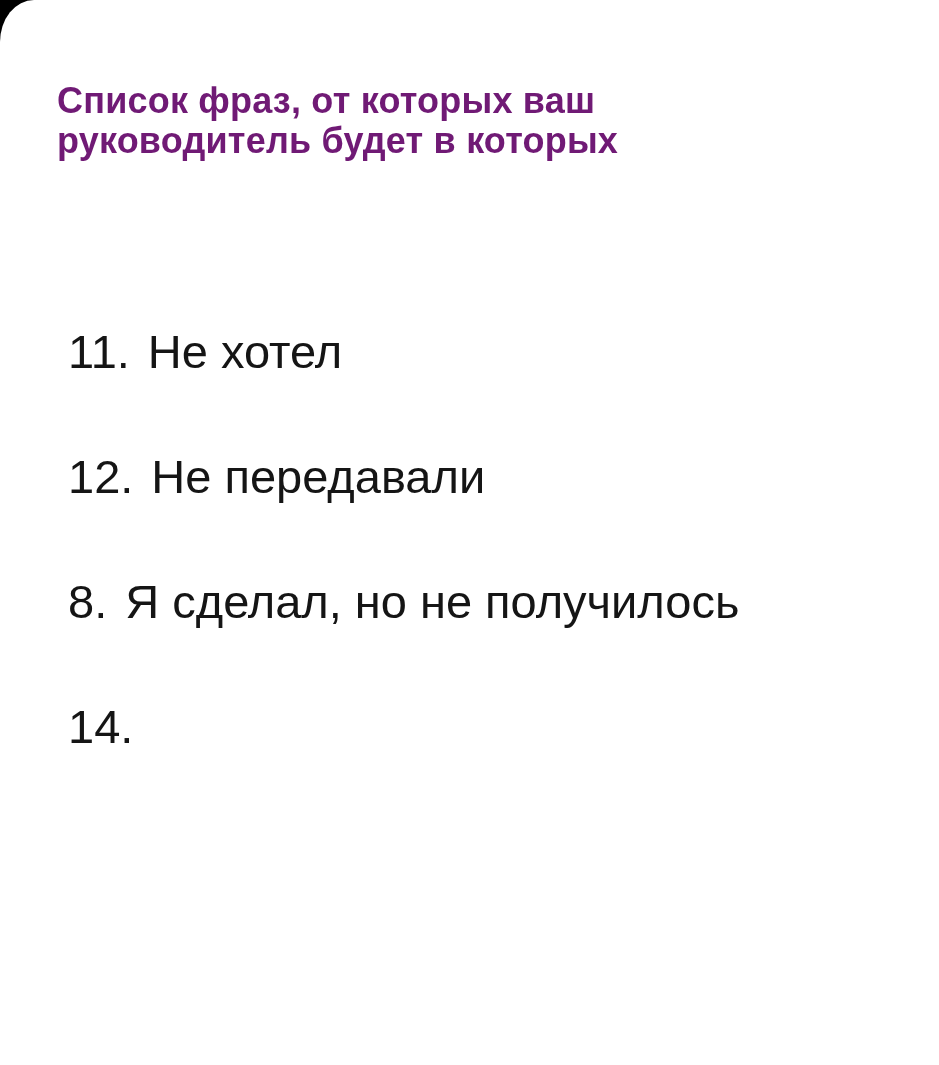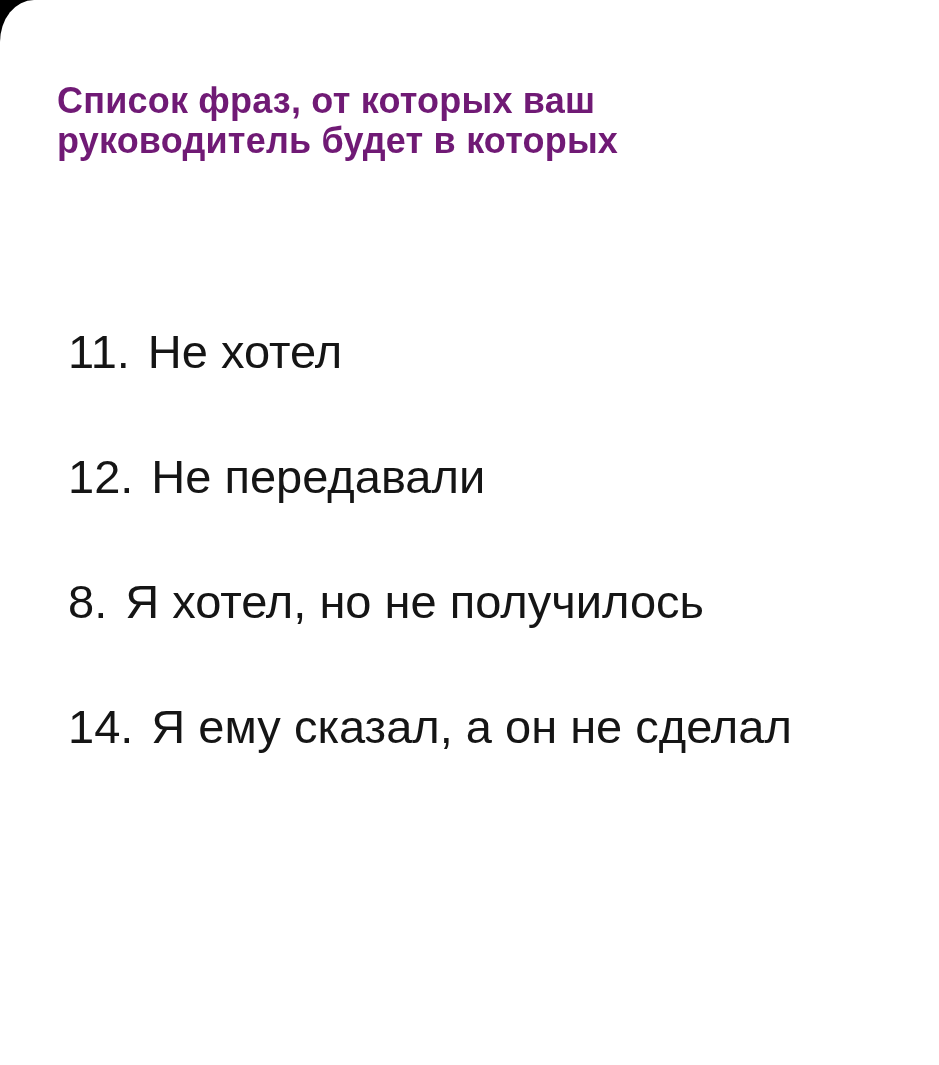--- a/index.html
+++ b/index.html
@@ -70,22 +70,21 @@
     </div>
 
     <div class="phrase-item">
       <span class="num">12.</span>
       <span class="txt">Не передавали</span>
     </div>
 
 
     <div class="phrase-item">
       <span class="num">8.</span>
-      <span class="txt">Я хотел, но не получилось</span>
+      <span class="txt">Я сделал, но не получилось</span>
     </div>
 
     <div class="phrase-item">
       <span class="num">14.</span>
-      <span class="txt">Я ему сказал, а он не сделал</span>
     </div>
 
   </div>
 </div>
 
 </body></html>

